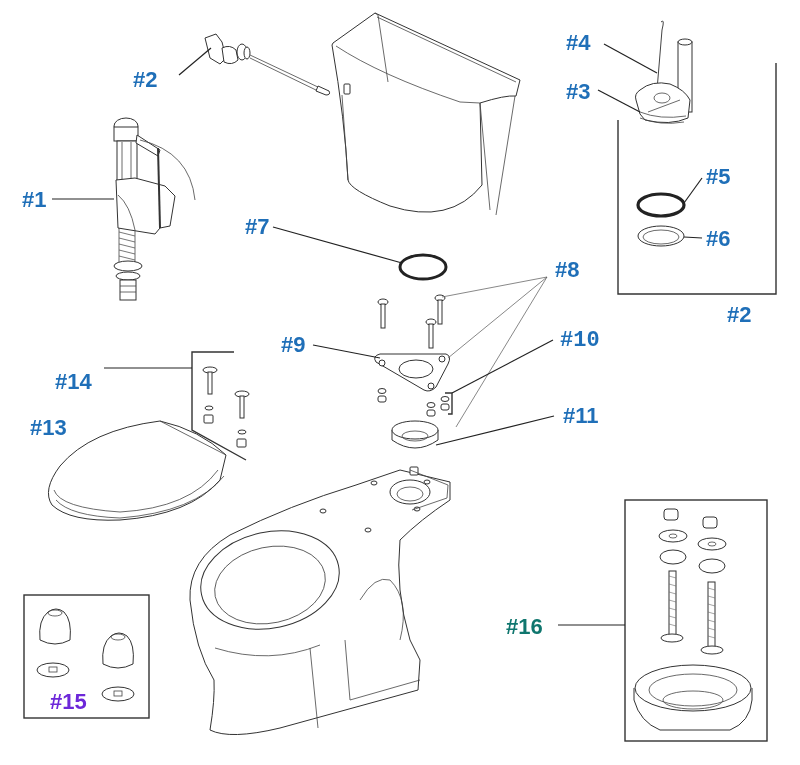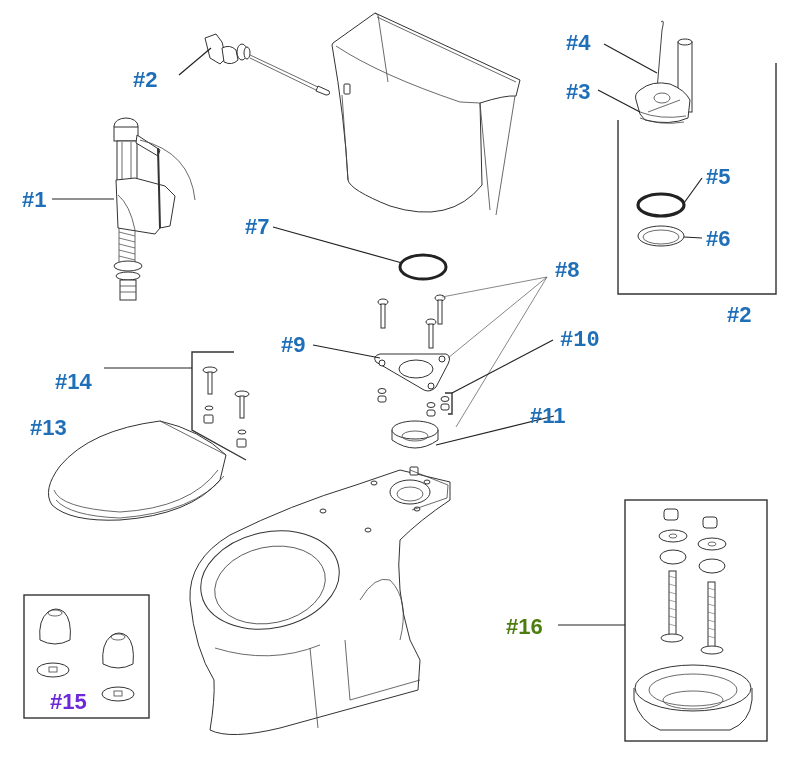--- a/index.html
+++ b/index.html
@@ -217,20 +217,20 @@
   <div class="lbl" style="left:22px;top:188px;color:#1f6fb8;">#1</div>
   <div class="lbl" style="left:727px;top:303px;color:#1f6fb8;">#2</div>
   <div class="lbl" style="left:566px;top:80px;color:#1f6fb8;">#3</div>
   <div class="lbl" style="left:566px;top:31px;color:#1f6fb8;">#4</div>
   <div class="lbl" style="left:706px;top:165px;color:#1f6fb8;">#5</div>
   <div class="lbl" style="left:706px;top:227px;color:#1f6fb8;">#6</div>
   <div class="lbl" style="left:245px;top:215px;color:#1f6fb8;">#7</div>
   <div class="lbl" style="left:555px;top:258px;color:#1f6fb8;">#8</div>
   <div class="lbl" style="left:281px;top:333px;color:#1f6fb8;">#9</div>
   <div class="lbl" style="left:560px;top:329px;color:#1f6fb8;font-family:Liberation Mono, monospace;">#10</div>
-  <div class="lbl" style="left:530px;top:404px;color:#1f6fb8;text-align:center;">#11</div>
+  <div class="lbl" style="left:563px;top:404px;color:#1f6fb8;text-align:center;">#11</div>
   <div class="lbl" style="left:133px;top:68px;color:#1f6fb8;">#2</div>
   <div class="lbl" style="left:30px;top:416px;color:#1f6fb8;">#13</div>
   <div class="lbl" style="left:55px;top:357px;color:#1f6fb8;margin-top:13px;">#14</div>
   <div class="lbl" style="left:50px;top:690px;color:#6d28d9;">#15</div>
-  <div class="lbl" style="left:506px;top:615px;color:#4d7c0f;">#16</div>
+  <div class="lbl" style="left:506px;top:615px;color:#0f766e;">#16</div>
 
 </div>
 
 </body></html>

